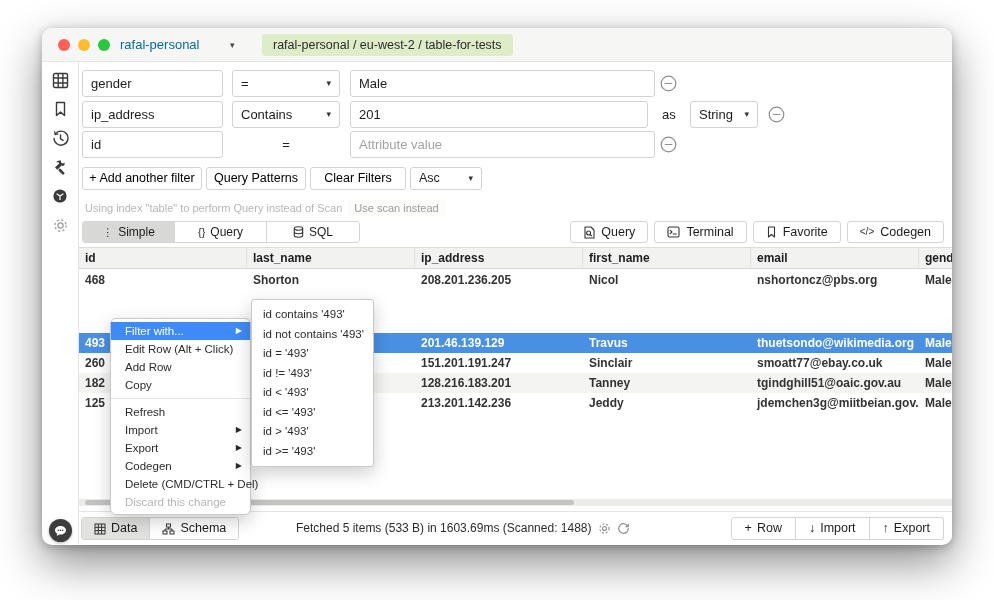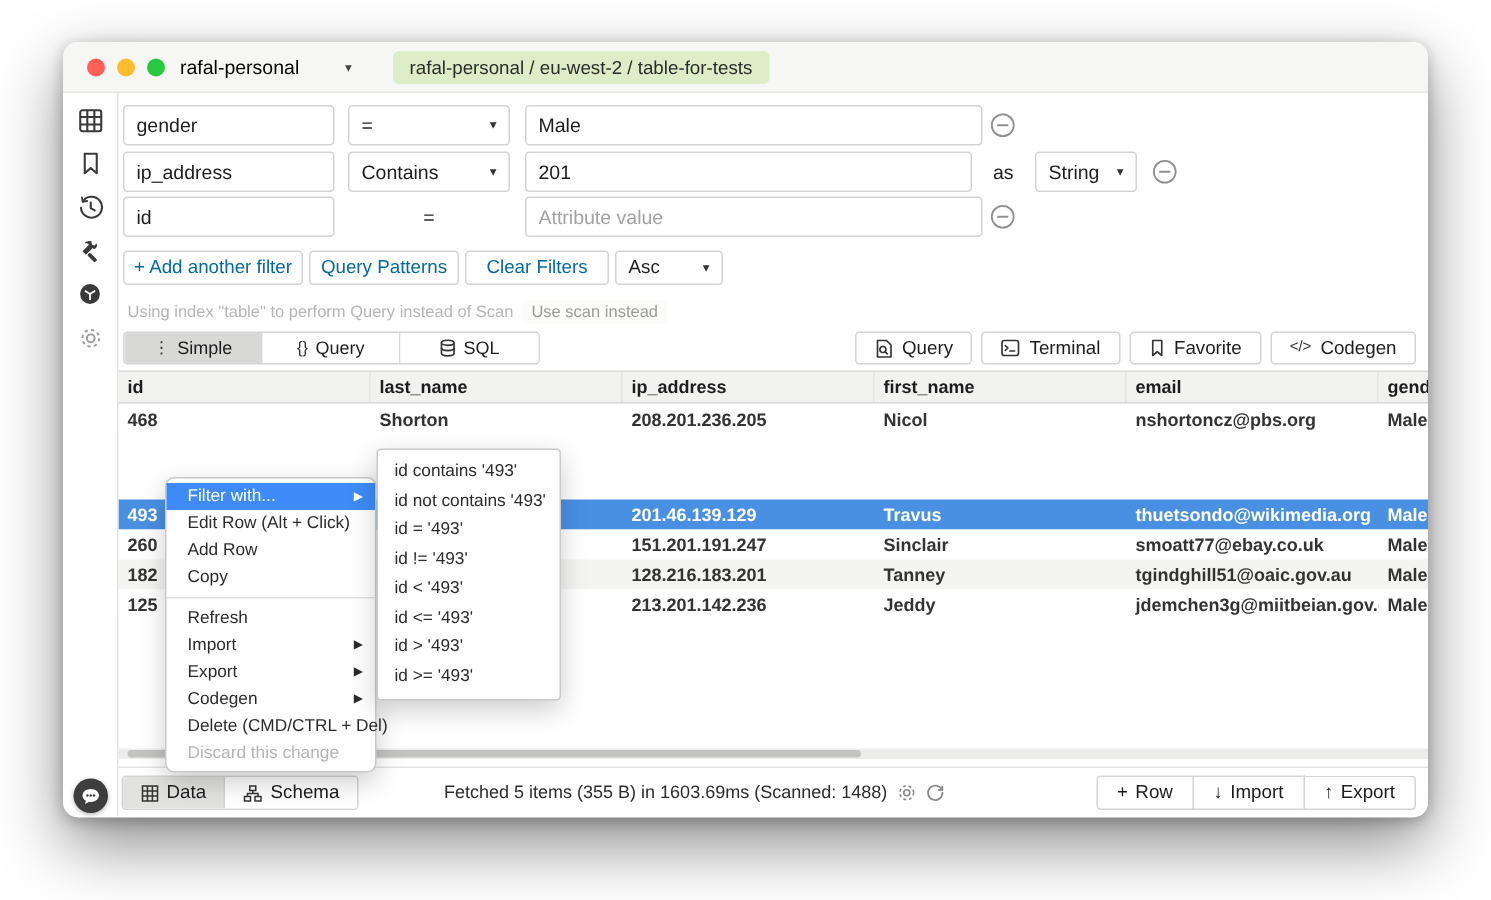--- a/index.html
+++ b/index.html
@@ -11,21 +11,21 @@
             background:#ffffff; border-radius:10px; overflow:hidden;
             box-shadow:0 18px 45px rgba(0,0,0,.45), 0 2px 10px rgba(0,0,0,.25); }
 
   
   .titlebar { position:relative; height:34px; background:#f6f6f5; border-bottom:1px solid #e6e6e4; }
   .traffic { position:absolute; top:11px; width:12px; height:12px; border-radius:50%; }
   .t-red { left:16px; background:#ff5f57; }
   .t-yellow { left:36px; background:#febc2e; }
   .t-green { left:56px; background:#28c840; }
   .profile-select { position:absolute; left:78px; top:0; height:34px; line-height:34px;
-                    font-size:13px; color:#000000; cursor:default; }
+                    font-size:13px; color:#0369a1; cursor:default; }
   .profile-caret { position:absolute; left:188px; top:0; height:34px; line-height:34px; font-size:9px; color:#444; }
   .breadcrumb-pill { position:absolute; left:220px; top:6px; height:22px; line-height:22px;
                      padding:0 11px; background:#dcedc8; border-radius:4px;
                      font-size:12.5px; color:#2b2b2b; }
 
   
   .main { display:flex; height:482px; }
   .sidebar { width:37px; border-right:1px solid #e4e4e4; padding-top:7px;
              display:flex; flex-direction:column; align-items:center; }
   .side-icon { width:22px; height:22px; margin-bottom:7px; display:flex; align-items:center; justify-content:center; }
@@ -46,21 +46,21 @@
                font-size:13px; color:#1d1d1f; }
   .f-val  { left:271px; width:305px; }
   .f-val-short { left:271px; width:298px; }
   .f-as { position:absolute; left:583px; line-height:27px; font-size:13px; color:#1d1d1f; }
   .f-cast { left:611px; width:68px; }
   .minus-btn { position:absolute; top:5px; width:17px; height:17px; cursor:pointer; }
   .minus-a { left:581px; } .minus-b { left:689px; }
 
   
   .btn { position:absolute; top:0; height:23px; background:#fff; border:1px solid #d4d4d4;
-         border-radius:3px; font-size:12.5px; color:#0369a1; text-align:center; line-height:21px; cursor:pointer; }
+         border-radius:3px; font-size:12.5px; color:#000000; text-align:center; line-height:21px; cursor:pointer; }
   .controls { position:absolute; top:105px; left:0; height:23px; width:100%; }
 
   
   .notice { position:absolute; top:138px; left:6px; font-size:11px; color:#b6b6b4; }
   .use-scan { display:inline-block; margin-left:6px; padding:2px 6px; background:#fbfbfa;
               border-radius:3px; color:#9c9c9a; cursor:pointer; }
 
   
   .tabs { position:absolute; top:159px; left:3px; display:flex; border:1px solid #d6d6d6; border-radius:3px; overflow:hidden; height:22px; }
   .tab { width:92px; text-align:center; font-size:12px; color:#1d1d1f; line-height:20px; background:#fff;
@@ -391,21 +391,21 @@
                       <rect x="1" y="8" width="4" height="3"></rect>
                       <rect x="8" y="8" width="4" height="3"></rect>
                       <path d="M6.5 4v2M3 8V6h7v2"></path>
                     </g>
                   </svg>
                 </span>
                 <span>Schema</span>
               </div>
           </div>
           <div class="status">
-            <span>Fetched 5 items (355 B) in 1603.69ms (Scanned: 1488)</span>
+            <span>Fetched 5 items (533 B) in 1603.69ms (Scanned: 1488)</span>
             <span>
                 <svg width="13" height="13" viewBox="0 0 13 13">
                   <g fill="none" stroke="#8a8a8a" stroke-width="1.1">
                     <circle cx="6.5" cy="6.5" r="2"></circle>
                     <circle cx="6.5" cy="6.5" r="4.6" stroke-dasharray="1.9 1.9"></circle>
                   </g>
                 </svg>
               </span>
             <span>
                 <svg width="13" height="13" viewBox="0 0 13 13">

